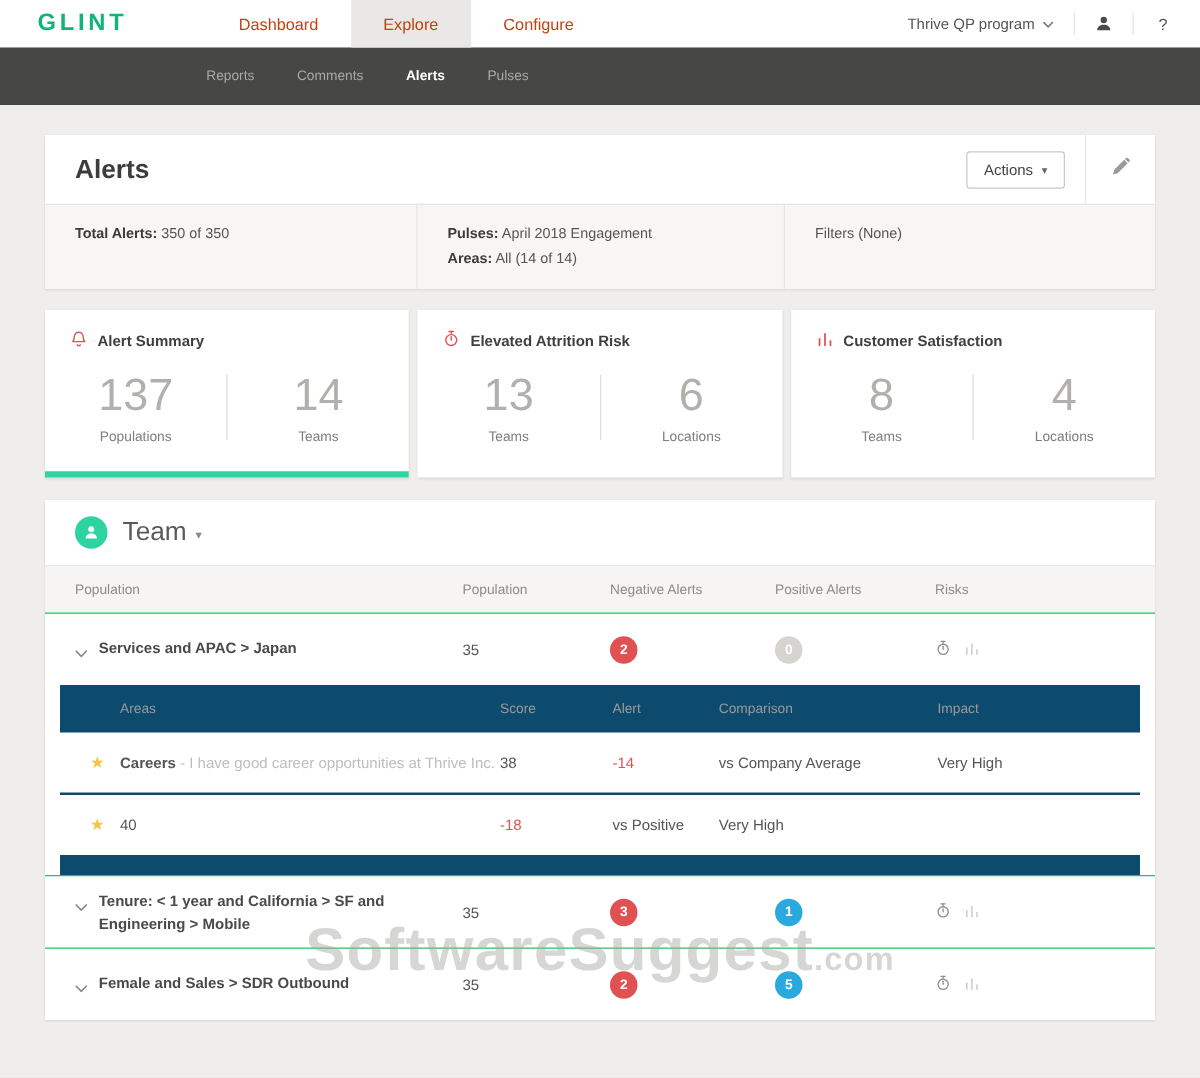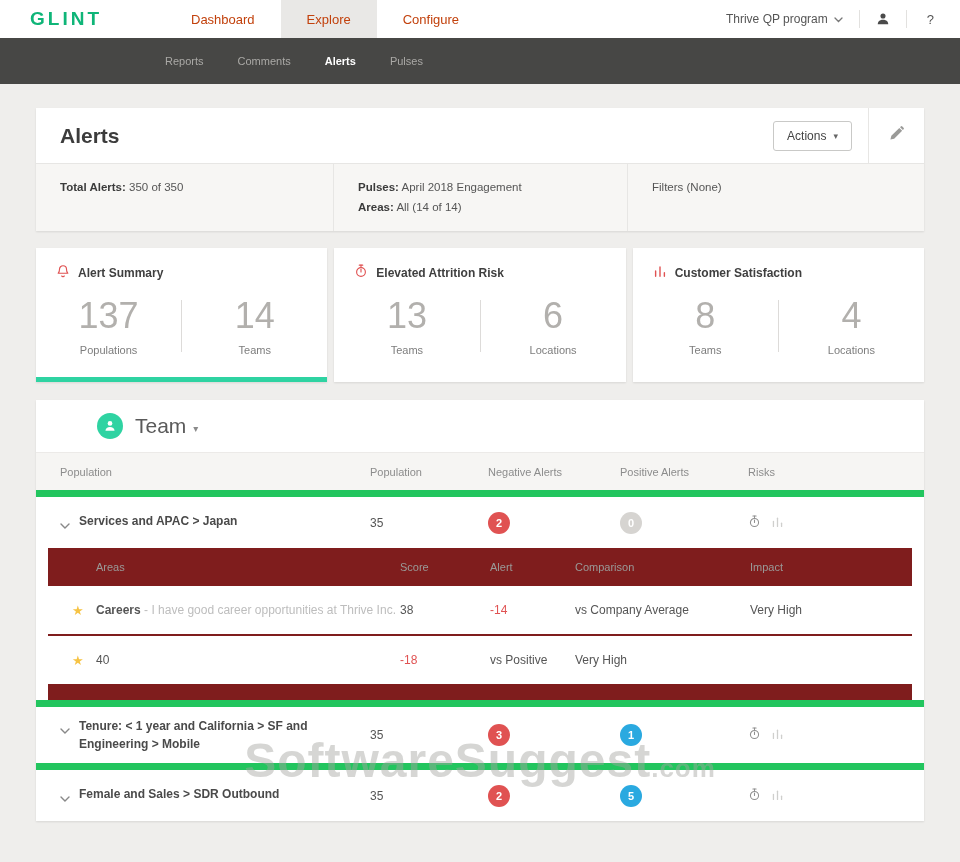--- a/index.html
+++ b/index.html
@@ -53,38 +53,38 @@
   .sum-head{display:flex;align-items:center;gap:8px;padding:0 20px;font-size:12px;font-weight:bold;color:#3f3f3f;}
   .sum-stats{display:flex;align-items:center;justify-content:center;margin-top:14px;}
   .stat{flex:1;text-align:center;}
   .stat-value{font-size:36px;font-weight:300;color:#b2b0ad;}
   .stat-label{font-size:11px;color:#7d7d7d;margin-top:7px;}
   .stat-div{width:1px;height:52px;background:#dddbd9;}
   .sum-card.selected::after{content:"";position:absolute;left:0;right:0;bottom:0;height:5px;background:var(--accent-green);}
 
   
   .team-card{margin-top:18px;margin-bottom:0;}
-  .team-head{display:flex;align-items:center;padding:13px 24px;margin-left:37px;}
+  .team-head{display:flex;align-items:center;padding:13px 24px;}
   .team-circle{width:26px;height:26px;border-radius:50%;background:var(--accent-green);display:flex;align-items:center;justify-content:center;}
   .team-title{font-size:21px;color:#5a5a5a;margin-left:12px;}
   .team-caret{font-size:10px;color:#8a8a8a;margin-left:7px;margin-top:4px;}
 
   .tgrid{display:grid;grid-template-columns:310px 118px 132px 128px 1fr;align-items:center;padding:0 24px;}
   .thead{background:#f6f5f3;height:38px;font-size:11px;color:#8c8c8c;border-top:1px solid #eceae8;}
-  .trow{min-height:58px;border-top:7px solid #22c55e;font-size:12px;color:#555;padding-top:10px;padding-bottom:10px;cursor:pointer;}
+  .trow{min-height:58px;border-top:1px solid #22c55e;font-size:12px;color:#555;padding-top:10px;padding-bottom:10px;cursor:pointer;}
   .pop-cell{display:flex;align-items:flex-start;gap:9px;font-weight:bold;color:#4a4a4a;line-height:1.5;padding-right:20px;}
   .row-chev{margin-top:4px;flex:0 0 auto;}
   .badge{display:inline-flex;align-items:center;justify-content:center;width:22px;height:22px;border-radius:50%;color:#fff;font-size:11px;font-weight:bold;}
   .badge.red{background:var(--alert-red);}
   .badge.blue{background:var(--positive-blue);}
   .badge.gray{background:var(--neutral-gray);}
   .risks-cell{display:flex;align-items:center;gap:10px;}
 
   
-  .sub-wrap{background:#7f1d1d;margin:0 12px;padding-bottom:14px;}
+  .sub-wrap{background:#0c4a6e;margin:0 12px;padding-bottom:14px;}
   .sgrid{display:grid;grid-template-columns:24px 304px 90px 85px 175px 1fr;align-items:center;padding:0 24px;}
   .shead{height:38px;font-size:11px;color:#9a9a98;}
   .srow{background:#ffffff;height:48px;margin-bottom:2px;font-size:12px;color:#555;cursor:pointer;}
   .area-name{font-weight:bold;color:#555;}
   .area-desc{color:#bdbdbd;}
   .alert-neg{color:var(--alert-red);}
   .star{color:var(--star-yellow);font-size:13px;cursor:pointer;}
 
   
   .watermark{position:absolute;top:733px;left:0;right:0;text-align:center;pointer-events:none;font-weight:bold;color:rgba(165,163,160,0.45);font-size:48px;letter-spacing:1px;z-index:5;}

